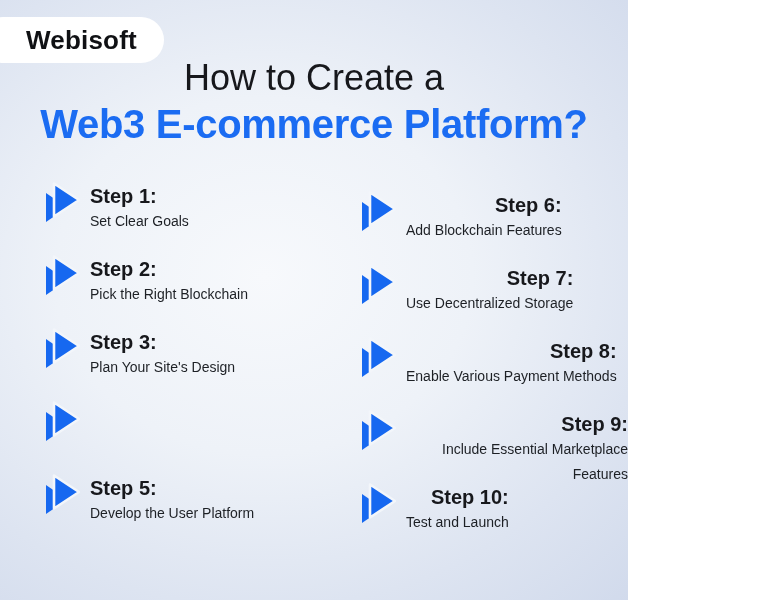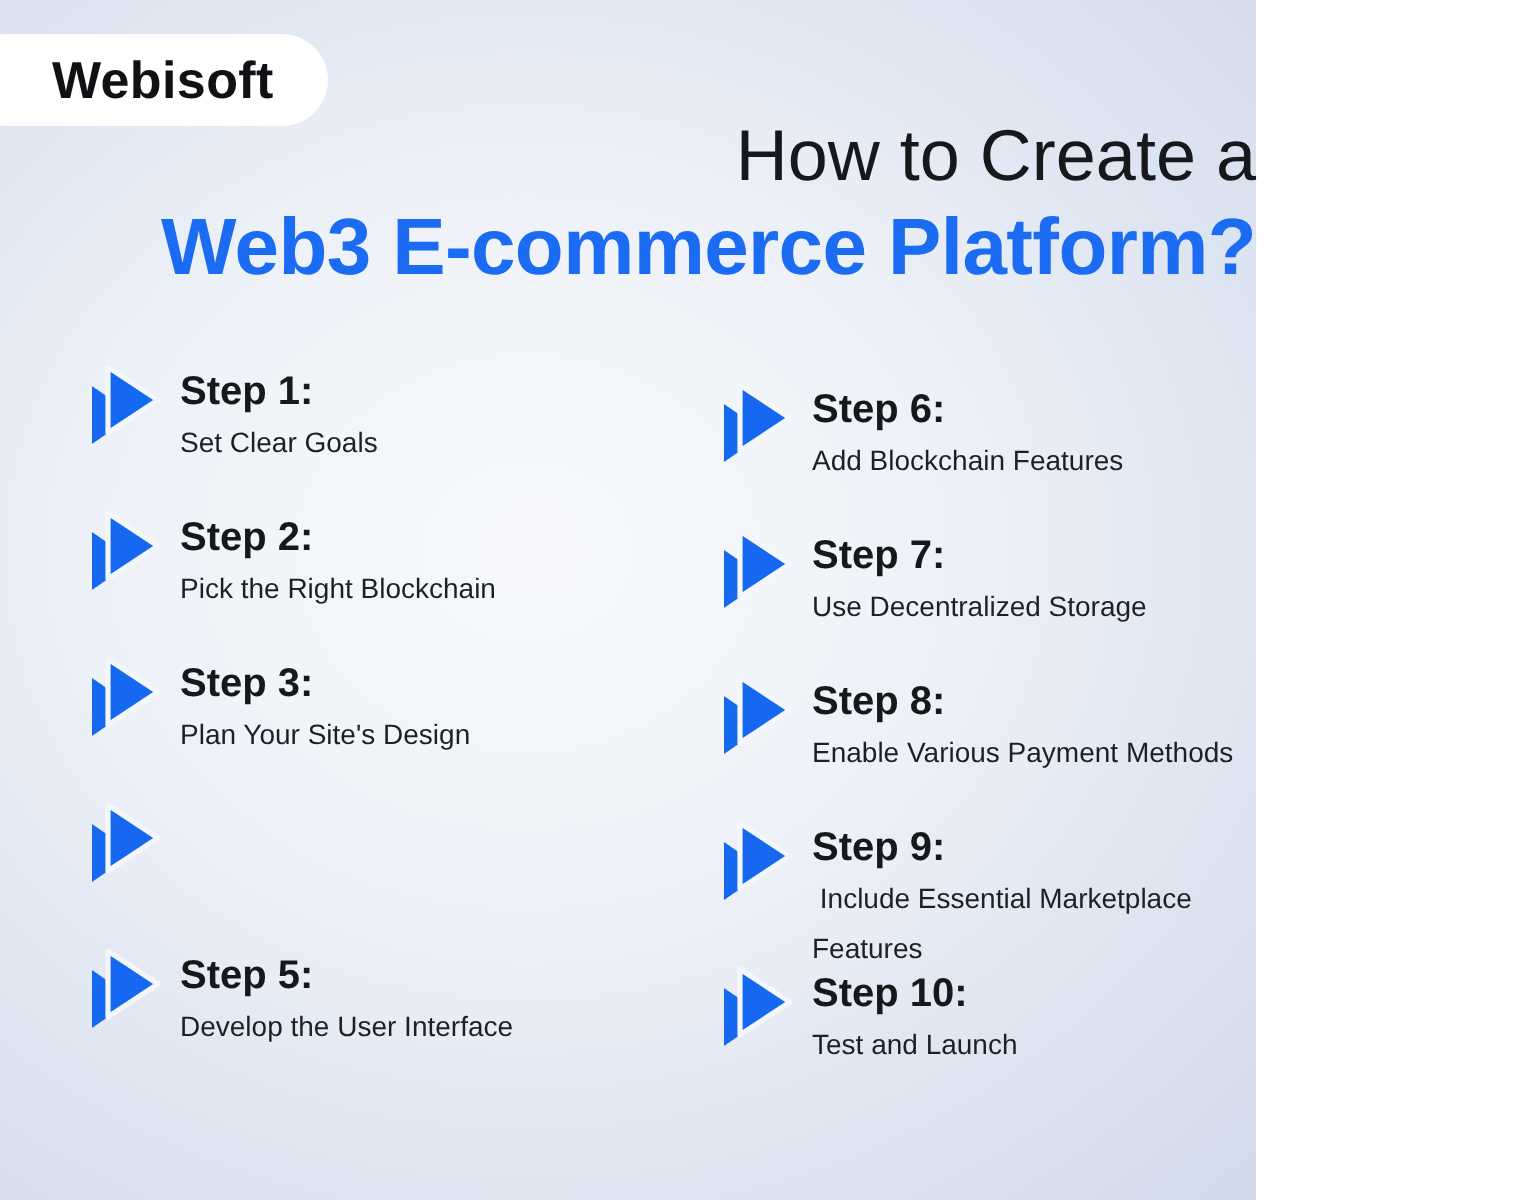--- a/index.html
+++ b/index.html
@@ -43,21 +43,21 @@
     letter-spacing: 0.2px;
     color: #101114;
   }
 
   
   .title-block {
     position: absolute;
     top: 56px;
     left: 0;
     right: 0;
-    text-align: right;
+    text-align: center;
   }
   .title-line1 {
     font-size: 36px;
     line-height: 44px;
     font-weight: 500;
     color: var(--text-dark, #17181c);
   }
   .title-line2 {
     font-size: 40px;
     line-height: 48px;
@@ -66,21 +66,21 @@
     color: var(--title-blue, #1b6cf2);
   }
 
   
   .col {
     position: absolute;
     display: flex;
     flex-direction: column;
   }
   .col-left  { left: 46px;  top: 184px; }
-  .col-right { left: 362px; top: 193px; }
+  .col-right { left: 362px; top: 193px; text-align: right; }
 
   .step {
     display: flex;
     align-items: flex-start;
     gap: 10px;
     height: 52px;
     margin-bottom: 21px;
   }
   .step-icon svg {
     display: block;
@@ -171,21 +171,21 @@
     </div>
     <div class="step">
       <span class="step-icon">
         <svg width="34" height="41" viewBox="0 0 34 41" aria-hidden="true">
           <polygon class="back" points="0,11 21,25.5 0,40"></polygon>
           <polygon class="front" points="8,1.5 33,18 8,34.5"></polygon>
         </svg>
       </span>
       <div class="step-text">
         <div class="step-label">Step 5:</div>
-        <div class="step-desc">Develop the User Interface</div>
+        <div class="step-desc">Develop the User Platform</div>
       </div>
     </div>
   </section>
 
   <section class="col col-right">
     <div class="step">
       <span class="step-icon">
         <svg width="34" height="41" viewBox="0 0 34 41" aria-hidden="true">
           <polygon class="back" points="0,11 21,25.5 0,40"></polygon>
           <polygon class="front" points="8,1.5 33,18 8,34.5"></polygon>

